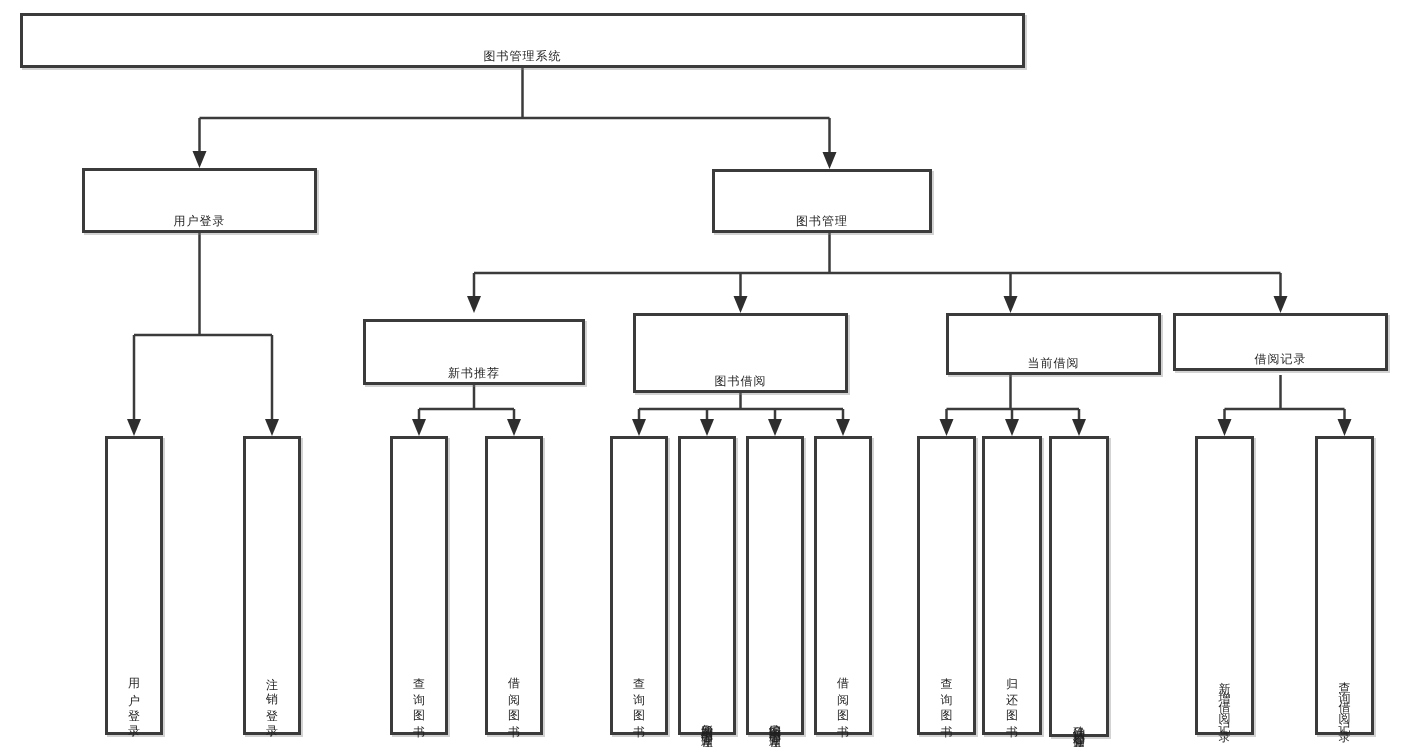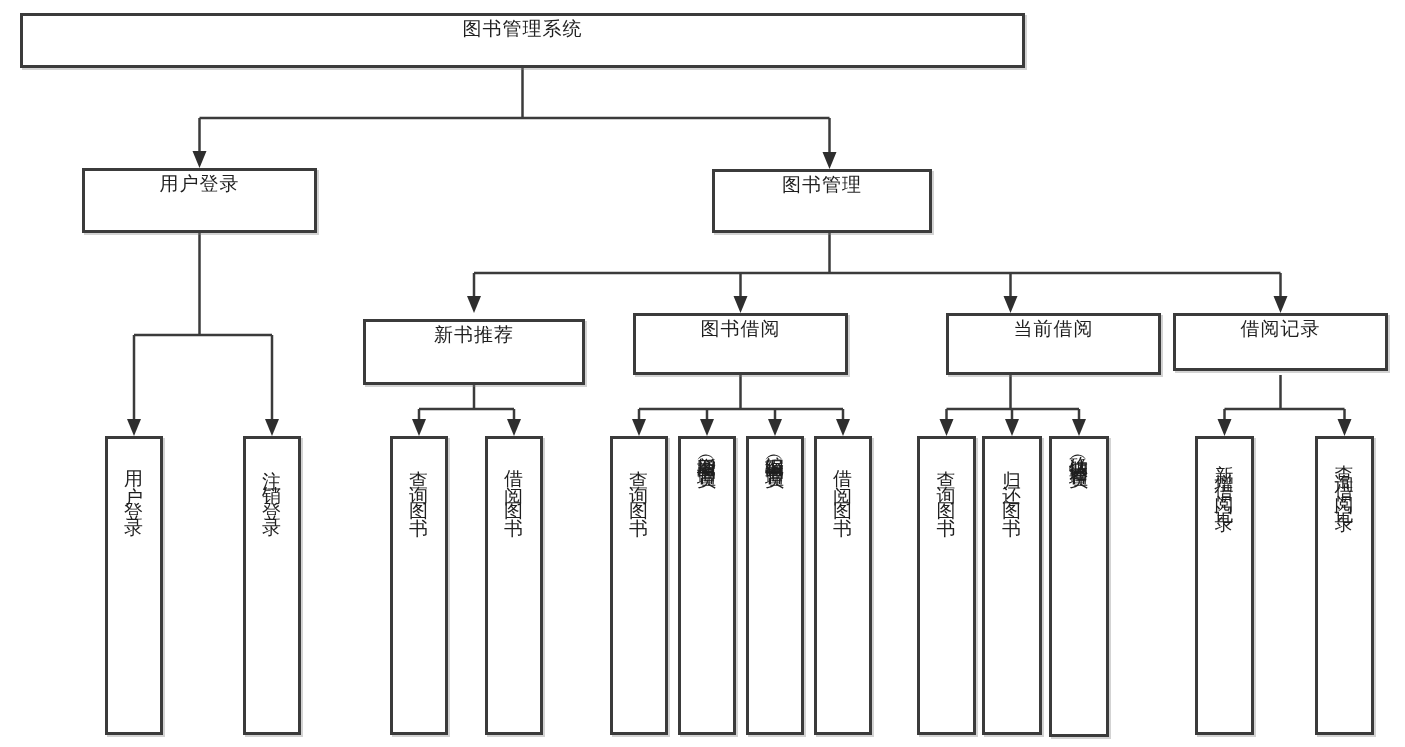--- a/index.html
+++ b/index.html
@@ -22,24 +22,24 @@
     left: 0; top: 0;
     width: 1405px; height: 747px;
     z-index: 1;
   }
   .node {
     position: absolute;
     box-sizing: border-box;
     border: 3px solid #3b3b3b;
     background: #ffffff;
     display: flex;
-    align-items: flex-start;
+    align-items: flex-end;
     justify-content: center;
     color: #1f1f1f;
-    font-size: 19px;
+    font-size: 12px;
     z-index: 2;
     box-shadow: 2px 2px 0 rgba(130,130,130,0.35);
   }
   .node.h span {
     letter-spacing: 1px;
     white-space: nowrap;
   }
   .node.v span {
     writing-mode: vertical-rl;
     text-orientation: mixed;
@@ -145,21 +145,21 @@
   <div class="node v" style="left:105px;top:436px;width:58px;height:299px">
     <span class="len4">用户登录</span>
   </div>
   <div class="node v" style="left:243px;top:436px;width:58px;height:299px">
     <span class="len4">注销登录</span>
   </div>
 
   <div class="node h" style="left:363px;top:319px;width:222px;height:66px">
     <span>新书推荐</span>
   </div>
-  <div class="node h" style="left:633px;top:313px;width:215px;height:62px">
+  <div class="node h" style="left:633px;top:313px;width:215px;height:80px">
     <span>图书借阅</span>
   </div>
   <div class="node h" style="left:946px;top:313px;width:215px;height:62px">
     <span>当前借阅</span>
   </div>
   <div class="node h" style="left:1173px;top:313px;width:215px;height:58px">
     <span>借阅记录</span>
   </div>
 
   <div class="node v" style="left:390px;top:436px;width:58px;height:299px">

